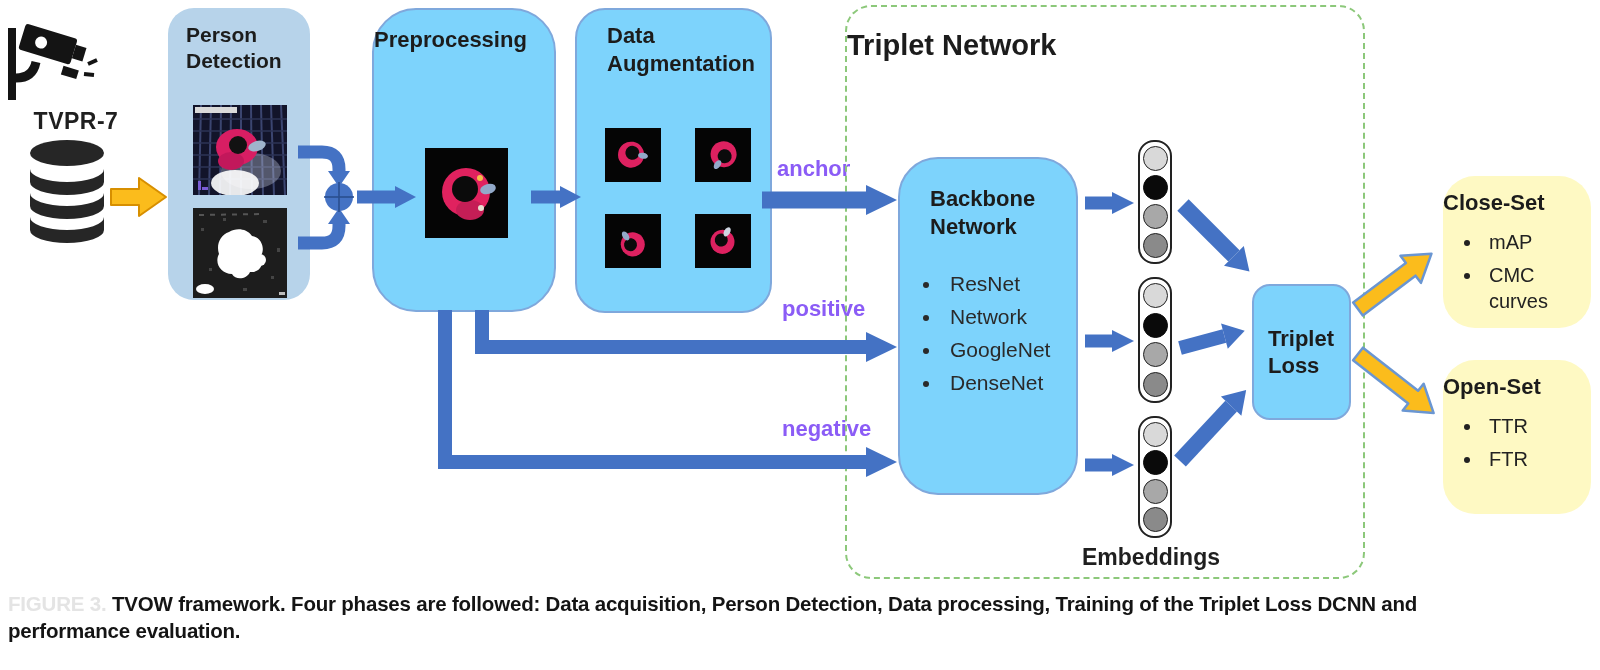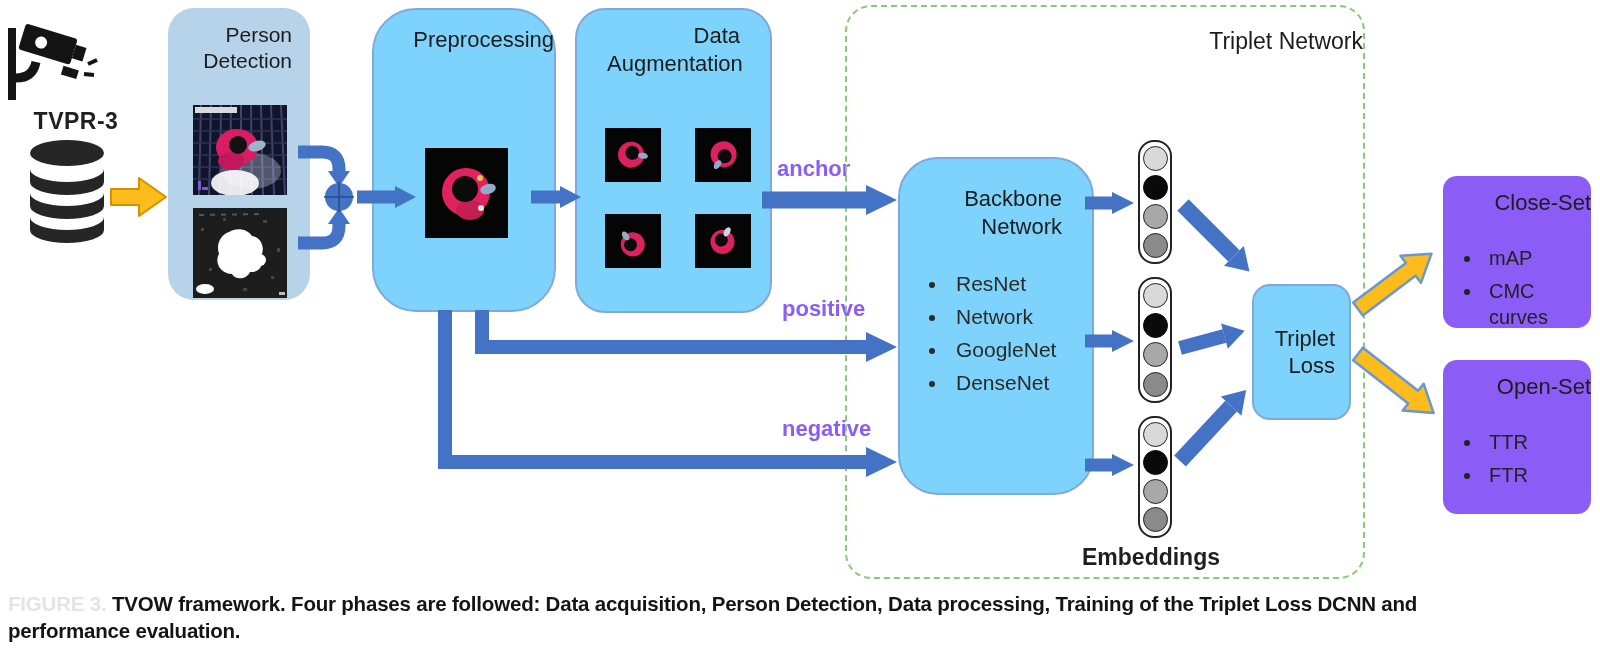--- a/index.html
+++ b/index.html
@@ -3,64 +3,64 @@
 <meta charset="utf-8">
 <style>
   html,body{margin:0;padding:0;background:#ffffff;}
   #canvas{
     position:relative;width:1600px;height:670px;background:#ffffff;overflow:hidden;
     font-family:"Liberation Sans",sans-serif;color:#1f1f1f;
   }
   .abs{position:absolute;}
   .box{position:absolute;box-sizing:border-box;}
   .box-white{background:#7dd3fc;border:2px solid #7FA8DC;}
-  .title{font-weight:normal;color:#1c1c1c;text-align:right;line-height:1.25;}
+  .title{font-weight:bold;color:#1c1c1c;text-align:left;line-height:1.25;}
   
   #tvpr-label{left:18px;top:108px;width:116px;font-size:23px;font-weight:bold;text-align:center;letter-spacing:.5px;}
   
   #person-detection{left:168px;top:8px;width:142px;height:292px;border-radius:26px;background:#B7D3EA;}
   #person-detection .title{margin:14px 18px 0 18px;font-size:21px;}
   .shot{position:absolute;left:25px;width:94px;height:90px;overflow:hidden;}
   #shot-rgb{top:97px;}
   #shot-depth{top:200px;}
   
   #preprocessing{left:372px;top:8px;width:184px;height:304px;border-radius:44px;}
   #preprocessing .title{margin-top:16px;font-size:22px;}
   #preproc-img{position:absolute;left:51px;top:138px;width:83px;height:90px;}
   
   #data-augmentation{left:575px;top:8px;width:197px;height:305px;border-radius:30px;}
   #data-augmentation .title{margin:12px 30px 0 30px;font-size:22px;}
   .aug{position:absolute;width:56px;height:54px;}
   
   #triplet-network{left:845px;top:5px;width:520px;height:574px;border-radius:26px;border:2px dashed #8CC87A;background:transparent;}
-  #triplet-network .title{margin-top:20px;font-size:23px;}
-  
-  #backbone{left:898px;top:157px;width:196px;height:338px;border-radius:40px;padding-left:6px;}
+  #triplet-network .title{margin-top:20px;font-size:29px;}
+  
+  #backbone{left:898px;top:157px;width:180px;height:338px;border-radius:40px;}
   #backbone .title{margin:26px 30px 0 30px;font-size:22px;}
   #backbone ul{margin:32px 0 0 0;padding-left:42px;font-size:21px;color:#2a2a2a;}
   #backbone li{margin-bottom:9px;padding-left:8px;}
   
   .emb{position:absolute;left:1138px;width:34px;background:#fff;border:2px solid #222;border-radius:16px;
        display:flex;flex-direction:column;align-items:center;justify-content:space-evenly;box-sizing:border-box;}
   #emb-anchor{top:140px;height:124px;}
   #emb-positive{top:277px;height:126px;}
   #emb-negative{top:416px;height:122px;}
   .cell{width:25px;height:25px;border-radius:50%;border:1.5px solid #222;box-sizing:border-box;}
   .cell.c1{background:#D9D9D9;}.cell.c2{background:#0A0A0A;border-color:#0A0A0A;}
   .cell.c3{background:#A8A8A8;}.cell.c4{background:#8A8A8A;}
   #embeddings-label{left:1082px;top:544px;font-size:23px;font-weight:bold;}
   
   #triplet-loss{left:1252px;top:284px;width:99px;height:136px;border-radius:18px;display:flex;align-items:center;justify-content:center;}
   #triplet-loss .title{font-size:22px;margin:0 14px;}
   
-  .result{background:#8b5cf6;border-radius:14px;}
+  .result{background:#fef9c3;border-radius:32px;}
   #close-set{left:1443px;top:176px;width:148px;height:152px;}
   #open-set{left:1443px;top:360px;width:148px;height:154px;}
   .result .title{margin-top:13px;font-size:22px;}
-  .result ul{margin:28px 0 0 0;font-size:20px;color:#222;}
+  .result ul{margin:12px 0 0 0;font-size:20px;color:#222;}
   .result li{margin-bottom:7px;padding-left:6px;width:74px;line-height:1.3;}
   
   .branch{position:absolute;font-size:22px;font-weight:bold;color:#8b5cf6;}
   #anchor-label{left:777px;top:156px;}
   #positive-label{left:782px;top:296px;}
   #negative-label{left:782px;top:416px;}
   
   #caption{left:8px;top:590px;width:1560px;font-size:20.5px;font-weight:bold;color:#141414;line-height:1.32;letter-spacing:-0.2px;}
   #figure-label{display:inline-block;width:104px;color:#E4E4E4;}
   
@@ -78,21 +78,21 @@
     <g transform="rotate(17 48 30)">
       <rect x="16" y="14" width="54" height="27" rx="3" fill="#141414"></rect>
       <circle cx="36" cy="28" r="6" fill="#ffffff"></circle>
       <rect x="70" y="20" width="11" height="14" fill="#141414"></rect>
     </g>
     <rect x="58" y="50" width="16" height="9" transform="rotate(17 66 54)" fill="#141414"></rect>
     <path d="M84,46 l9,-4" stroke="#141414" stroke-width="4"></path>
     <path d="M80,56 l10,1" stroke="#141414" stroke-width="4"></path>
   </svg>
 
-  <div id="tvpr-label" class="abs under">TVPR-3</div>
+  <div id="tvpr-label" class="abs under">TVPR-7</div>
 
   <svg class="abs under" style="left:28px;top:138px;" width="80" height="106" viewBox="0 0 80 106">
     <ellipse cx="39" cy="15" rx="37" ry="13" fill="#262626"></ellipse>
     <path d="M2 44 A37 13 0 0 0 76 44 L76 31 A37 13 0 0 1 2 31 Z" fill="#262626"></path>
     <path d="M2 68 A37 13 0 0 0 76 68 L76 55 A37 13 0 0 1 2 55 Z" fill="#262626"></path>
     <path d="M2 92 A37 13 0 0 0 76 92 L76 79 A37 13 0 0 1 2 79 Z" fill="#262626"></path>
   </svg>
 
   <div id="person-detection" class="box under">
     <div class="title">Person Detection</div>

